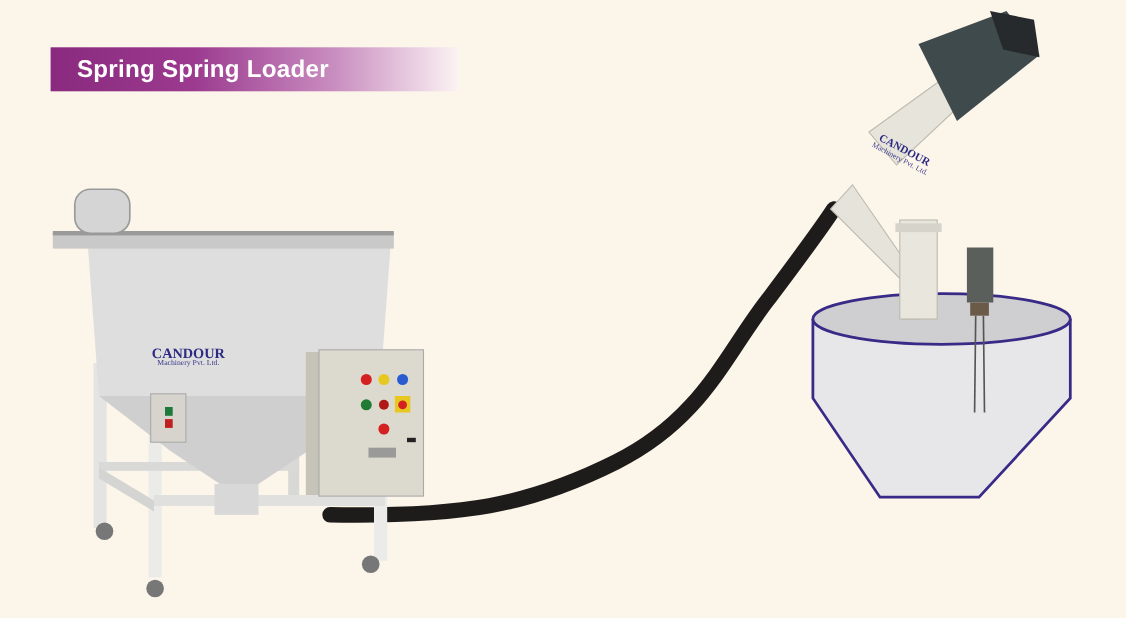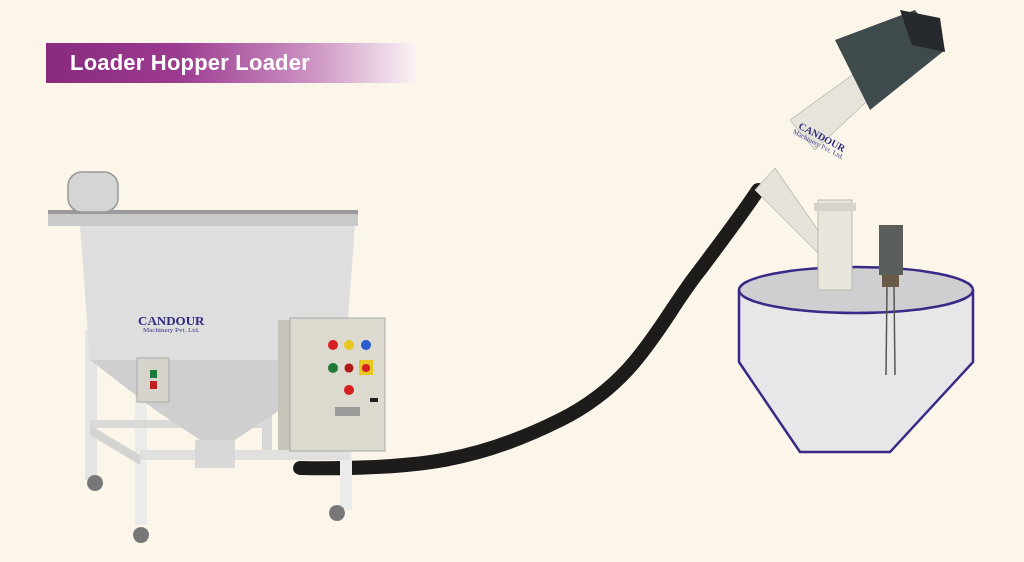--- a/index.html
+++ b/index.html
@@ -9,21 +9,21 @@
     display:flex; align-items:center; }
   .banner span { color:#fff; font-weight:bold; font-size:22px; margin-left:24px; letter-spacing:0.2px; }
   svg.scene { position:absolute; left:0; top:0; }
   .logo { position:absolute; font-family:"Liberation Serif", serif; color:#2c2a82; font-weight:bold; text-align:center; line-height:1; }
   .logo .sub { font-size:7px; font-weight:normal; color:#3b3a8a; }
 </style>
 </head>
 <body>
 
 <div class="banner">
-  <span>Loader Hopper Loader</span>
+  <span>Spring Spring Loader</span>
 </div>
 
 <svg class="scene" width="1024" height="562" viewBox="0 0 1024 562">
 
   <path d="M300,468 C420,470 480,460 560,420 C640,380 660,320 700,270 C730,230 745,210 758,190" stroke="#1e1c1a" stroke-width="14" fill="none" stroke-linecap="round"></path>
 
   <g>
     <rect x="85" y="330" width="12" height="150" fill="#e4e4e2"></rect>
     <rect x="135" y="335" width="12" height="190" fill="#ebebe9"></rect>
     <rect x="340" y="430" width="12" height="80" fill="#ebebe9"></rect>

